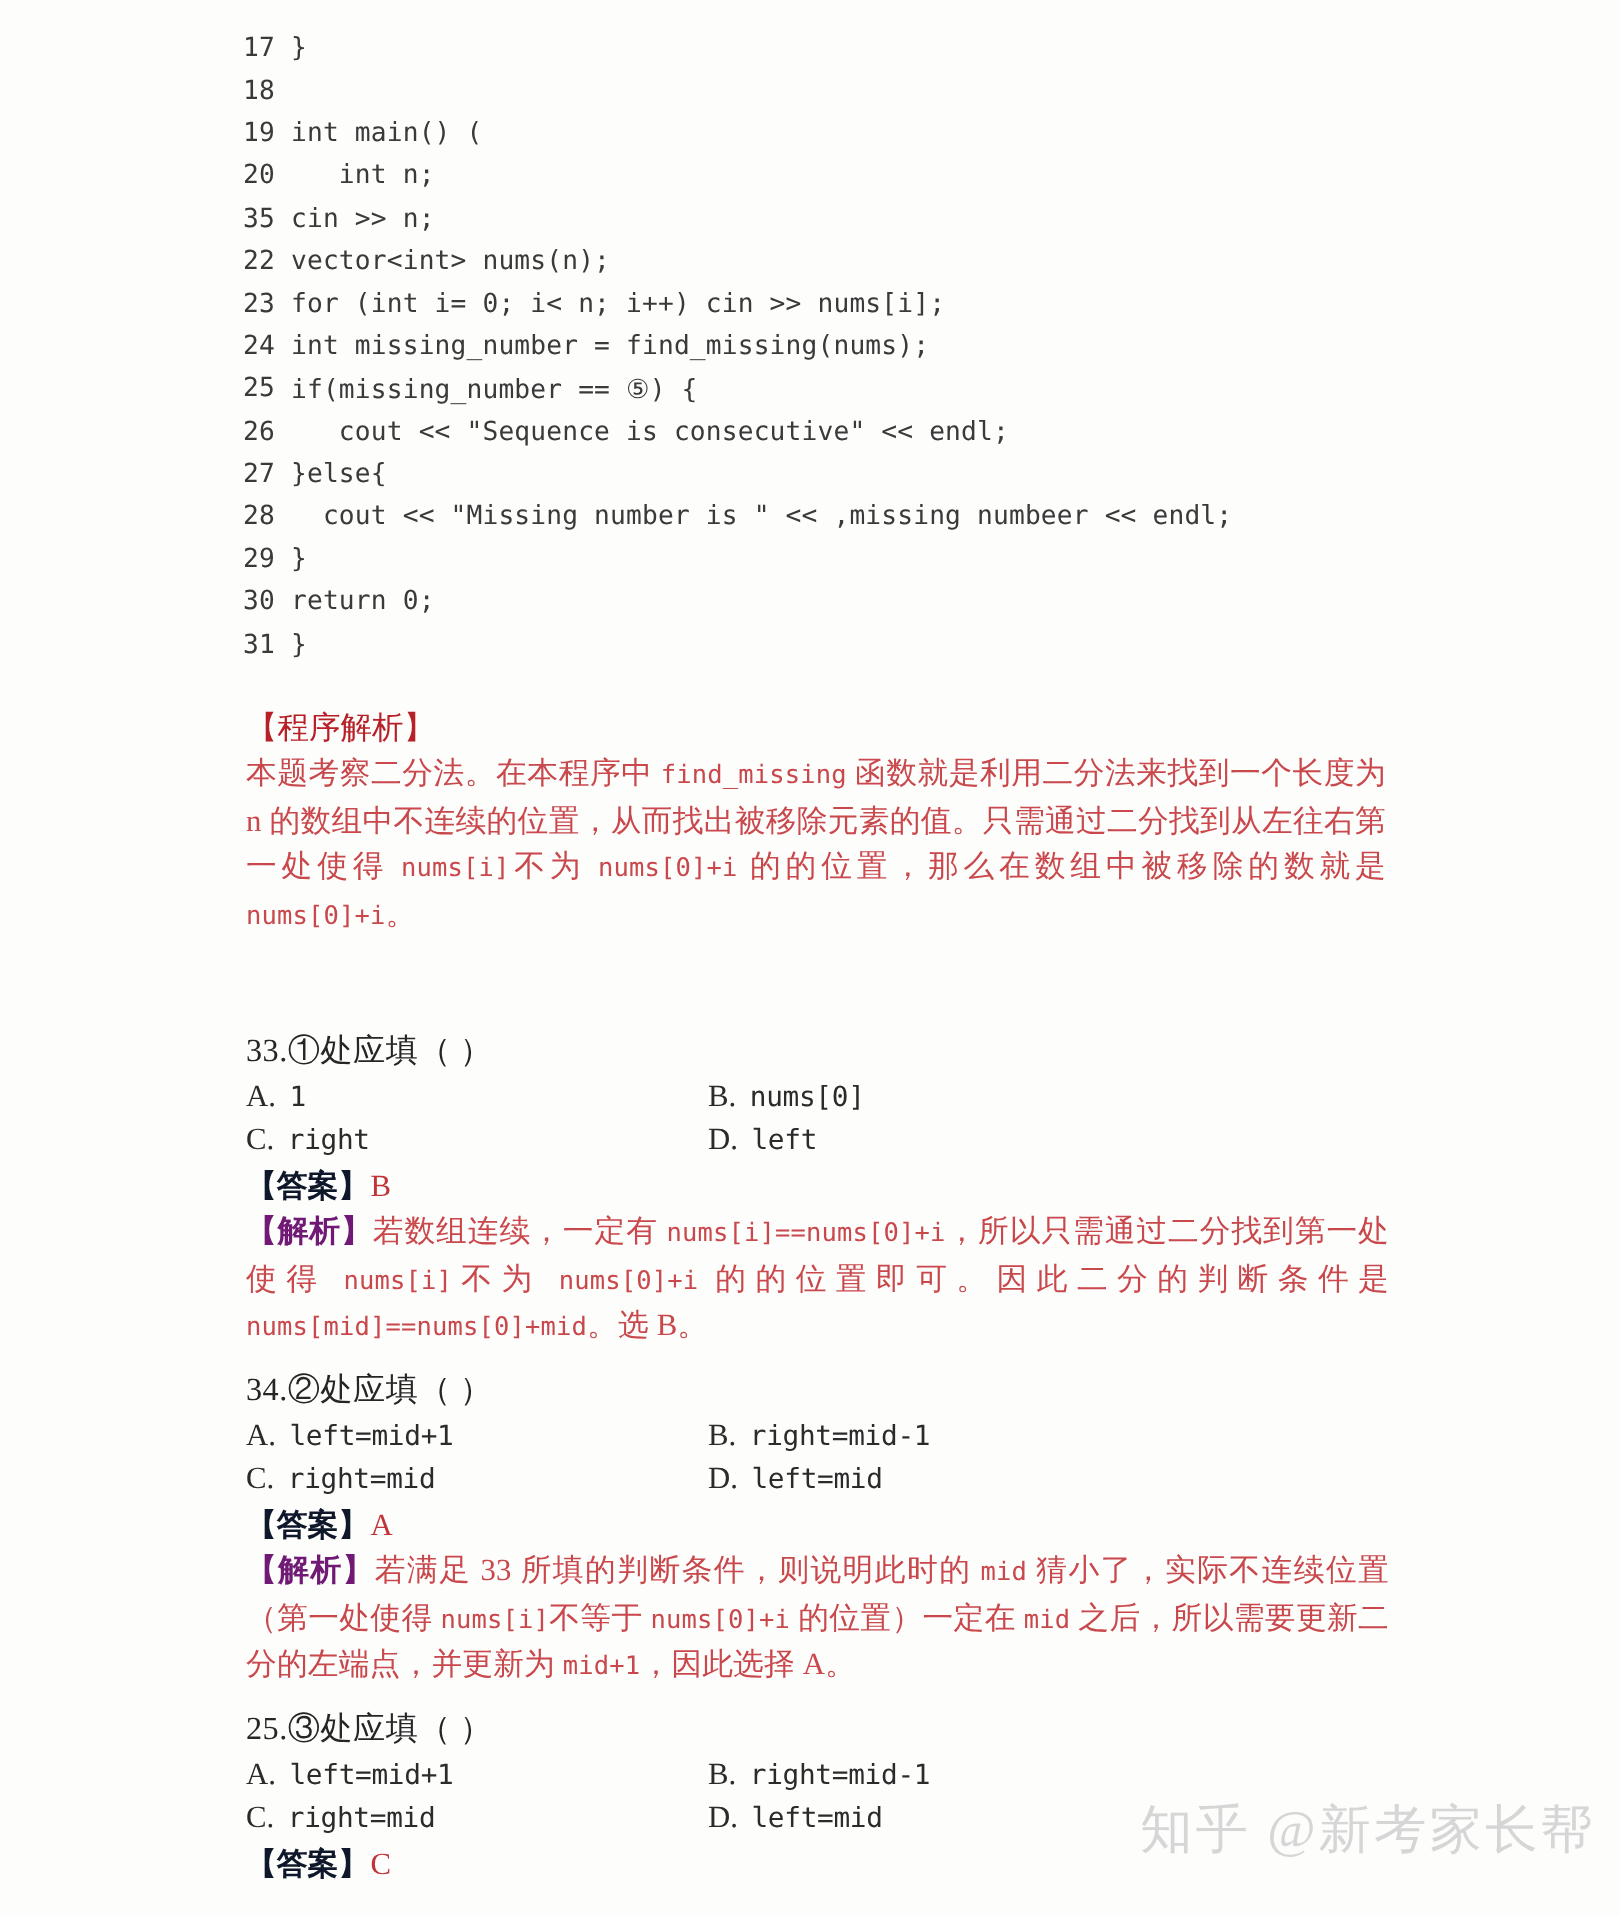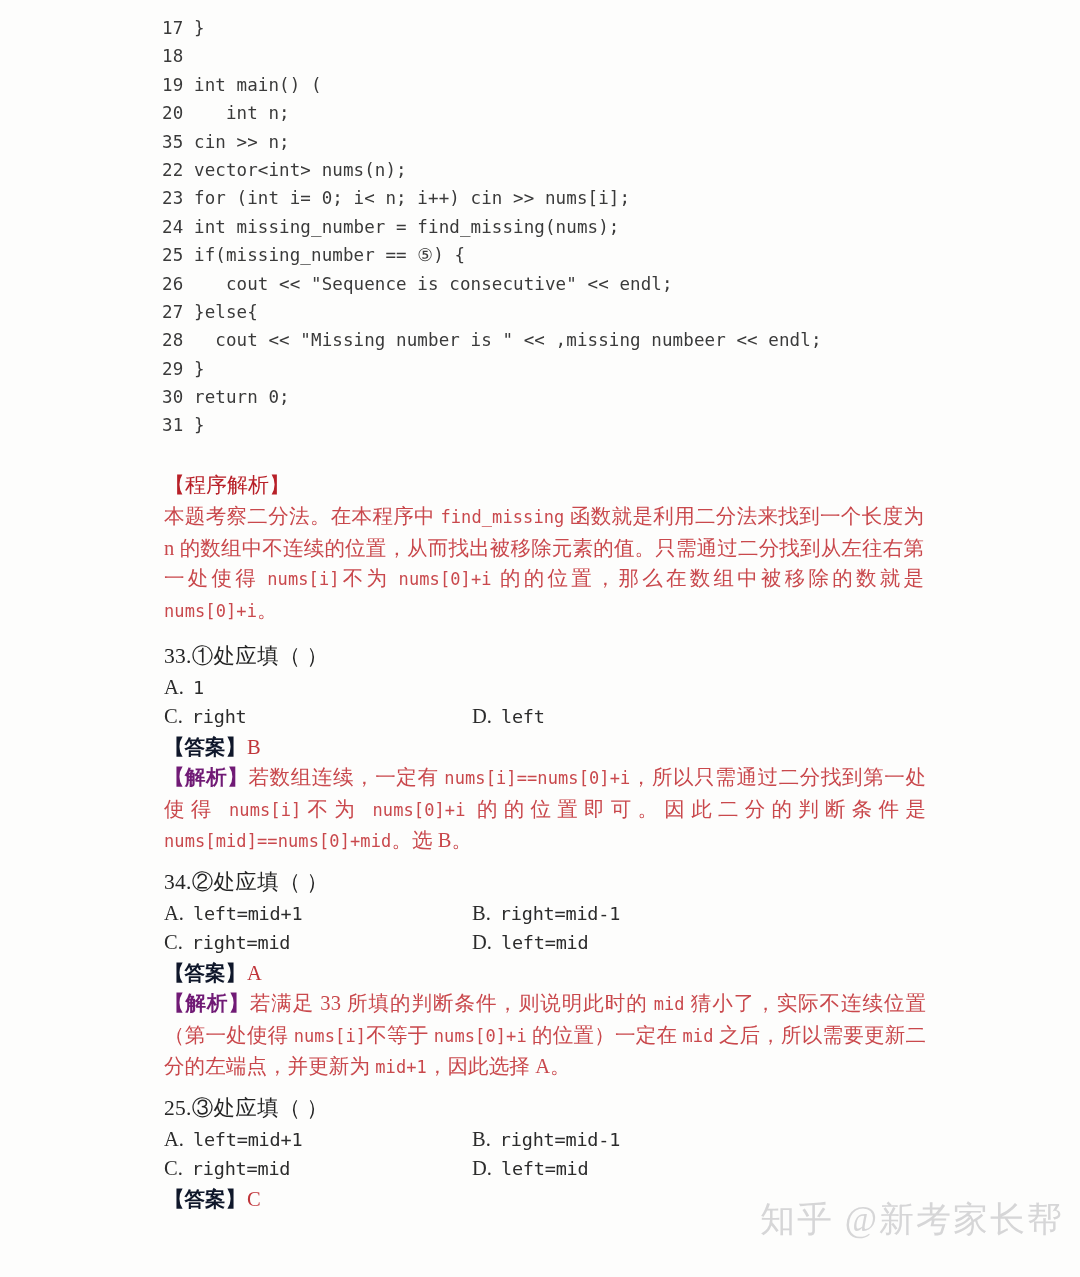--- a/index.html
+++ b/index.html
@@ -26,21 +26,21 @@
 
   
   .code-block {
     position: absolute;
     left: 162px;
     top: 18px;
     width: 760px;
   }
   .code-line {
     display: flex;
-    align-items: flex-start;
+    align-items: center;
     height: 28.4px;
     font-family: "DejaVu Sans Mono", monospace;
     font-size: 17.5px;
     color: #3a3a3a;
     letter-spacing: 0.1px;
     white-space: pre;
   }
   .ln {
     width: 32px;
     text-align: left;
@@ -84,20 +84,21 @@
     font-family: "DejaVu Sans Mono", monospace;
     font-size: 17px;
     color: #c9484c;
   }
 
   
   .question {
     position: absolute;
     left: 164px;
     width: 762px;
+    margin-top: 44px;
   }
   .q-head {
     font-family: "Liberation Serif", serif;
     font-size: 21.5px;
     color: #262626;
     line-height: 30px;
     letter-spacing: 0.3px;
   }
   .q-options {
     margin-top: 2px;
@@ -187,20 +188,21 @@
     <div class="analysis-body">
       <span>本题考察二分法。在本程序中 </span><span class="mono-red">find_missing</span><span> 函数就是利用二分法来找到一个长度为 n 的数组中不连续的位置，从而找出被移除元素的值。只需通过二分找到从左往右第一处使得 </span><span class="mono-red">nums[i]</span><span>不为 </span><span class="mono-red">nums[0]+i</span><span> 的的位置，那么在数组中被移除的数就是 </span><span class="mono-red">nums[0]+i</span><span>。</span>
     </div>
   </div>
 
   <div class="question" id="question-0" style="top:641px;">
       <div class="q-head">33.①处应填（ ）</div>
       <div class="q-options">
         <div class="opt-row">
           <div class="opt opt-left"><span class="lbl">A.</span><span class="val">1</span></div>
+          <div class="opt opt-right"><span class="lbl">B.</span><span class="val">nums[0]</span></div>
         </div>
         <div class="opt-row">
           <div class="opt opt-left"><span class="lbl">C.</span><span class="val">right</span></div>
           <div class="opt opt-right"><span class="lbl">D.</span><span class="val">left</span></div>
         </div>
       </div>
       <div class="q-answer"><span class="tag">【答案】</span><span class="letter">B</span></div>
       <div class="q-expl"><span class="tag">【解析】</span><span>若数组连续，一定有 </span><span class="mono-red">nums[i]==nums[0]+i</span><span>，所以只需通过二分找到第一处使得 </span><span class="mono-red">nums[i]</span><span>不为 </span><span class="mono-red">nums[0]+i</span><span> 的的位置即可。因此二分的判断条件是 </span><span class="mono-red">nums[mid]==nums[0]+mid</span><span>。选 B。</span></div>
     </div>
   <div class="question" id="question-1" style="top:867px;">

